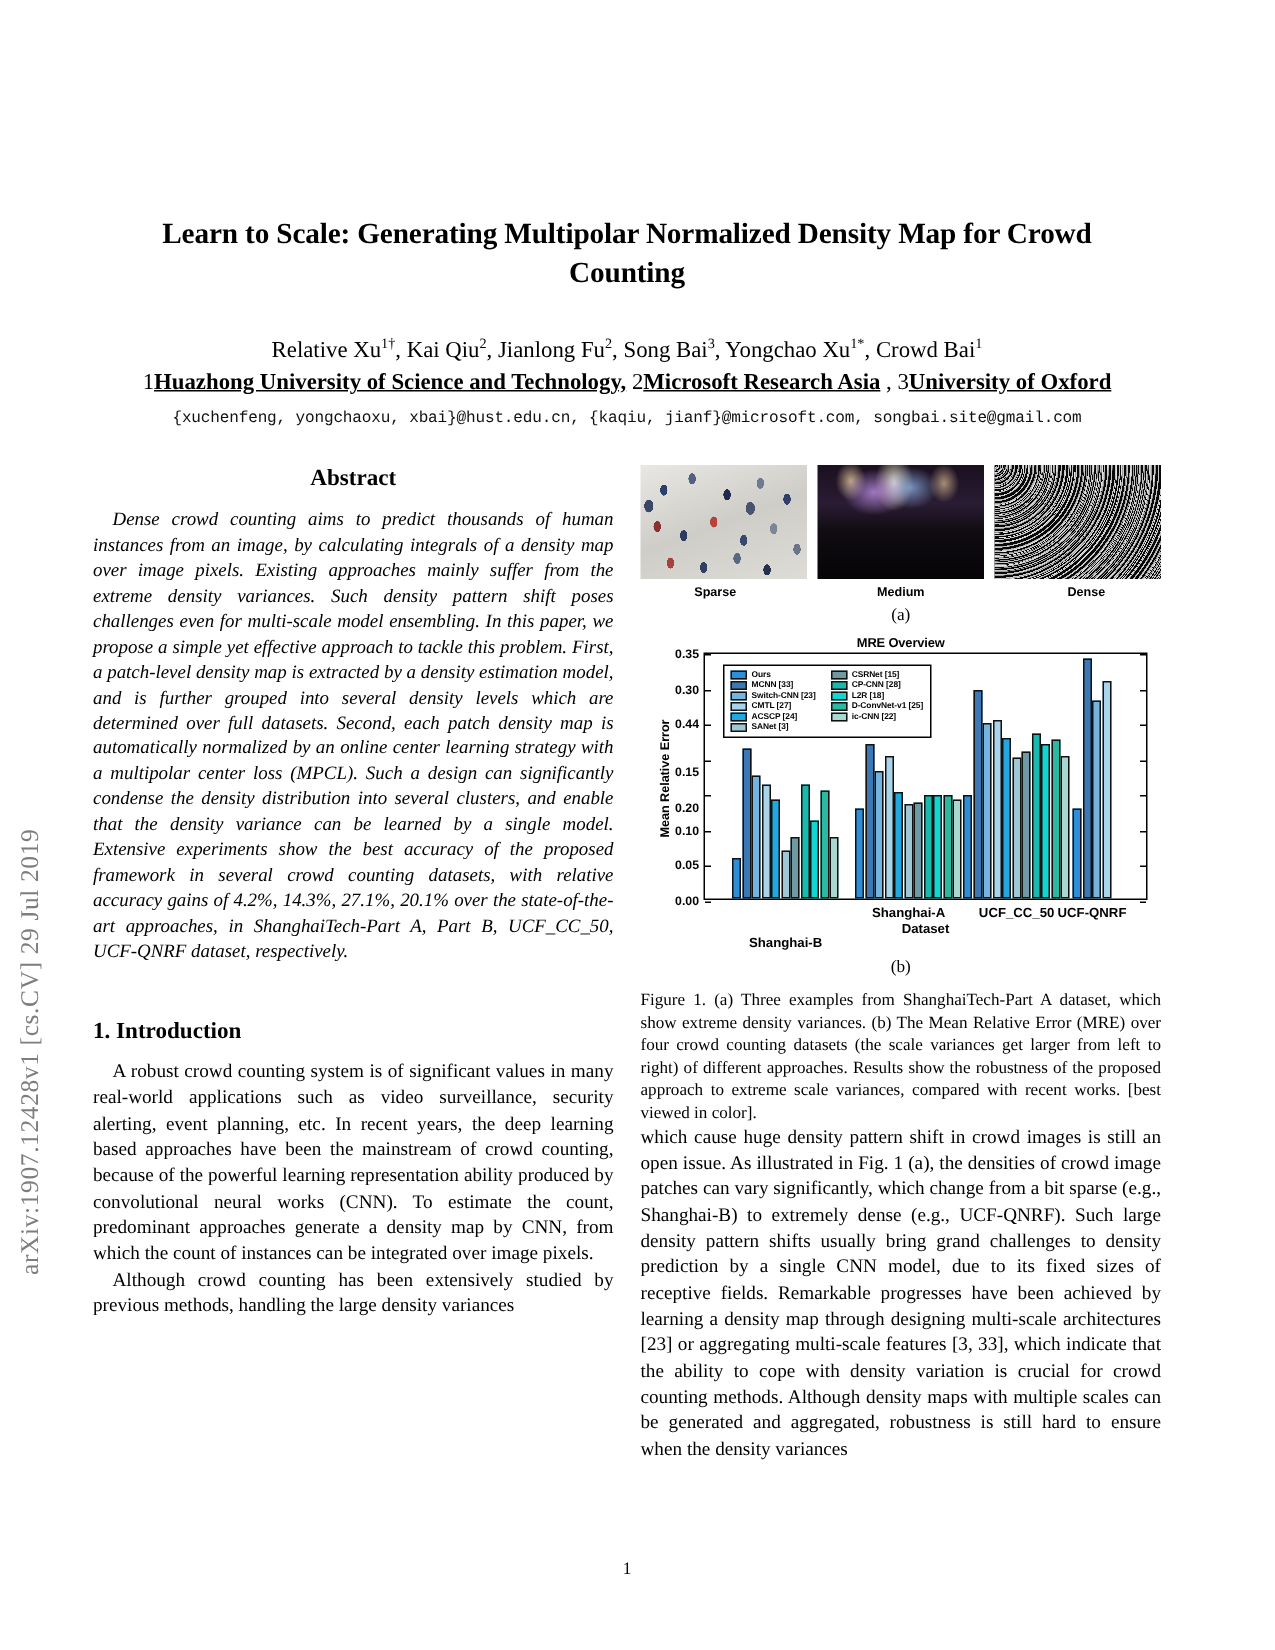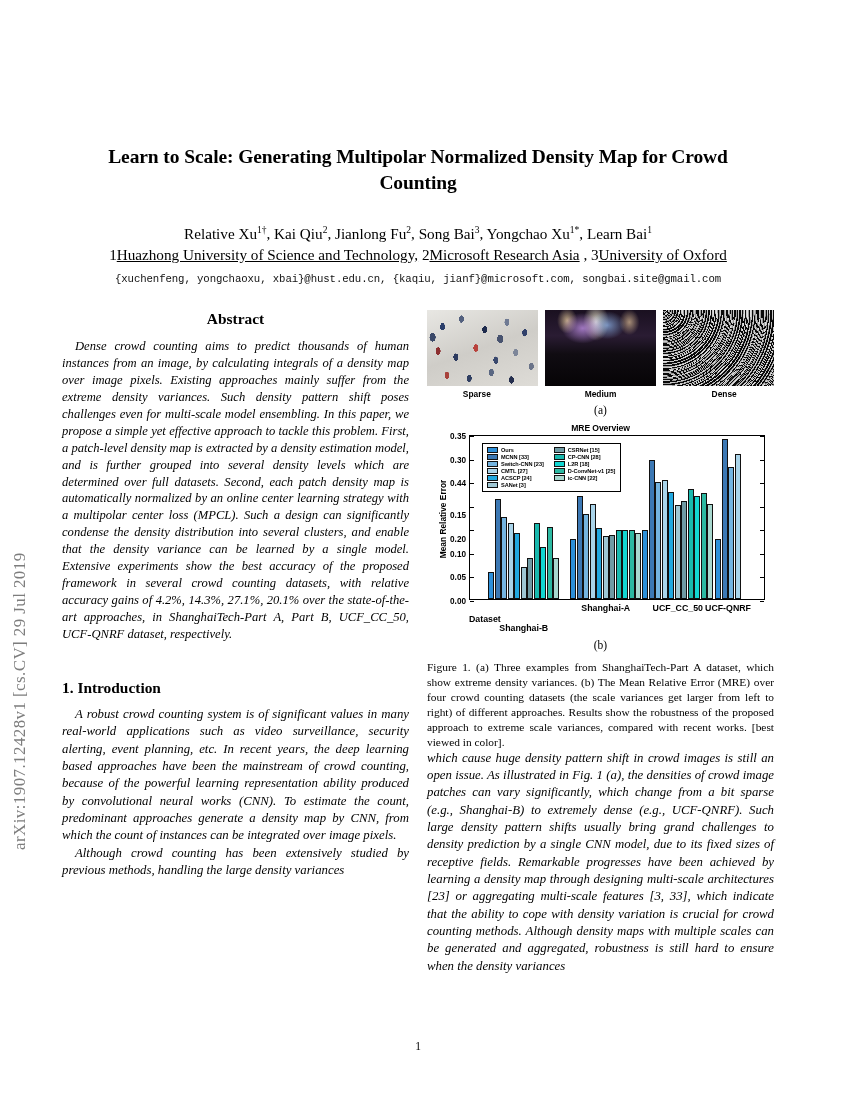--- a/index.html
+++ b/index.html
@@ -46,21 +46,21 @@
   }
 
   #authors {
     margin-top: 28px;
     text-align: center;
     font-size: 15.2px;
     line-height: 1.42;
   }
   #authors .sup { font-size: 9.5px; vertical-align: super; }
   #affil { text-align: center; font-size: 15.2px; margin-top: 1px; }
-  #affil .u { text-decoration: underline; }
+  #affil .u { text-decoration: underline; font-weight: bold; }
   #emails {
     text-align: center;
     font-family: "Liberation Mono", monospace;
     font-size: 10.7px;
     margin-top: 9px;
     letter-spacing: -0.1px;
     color: #111;
   }
 
   
@@ -93,21 +93,20 @@
     text-indent: 13px;
     hyphens: auto;
   }
   p.body {
     font-size: 12.8px;
     line-height: 1.355;
     text-align: justify;
     margin: 0;
     text-indent: 13px;
     hyphens: auto;
-    font-style: italic;
   }
   p.body.cont { text-indent: 0; }
   .spacer-intro { height: 36px; }
 
   
   .fig-a { width: 347px; }
   .imgs-row { display: flex; gap: 7px; }
   .crowd { width: 111px; height: 76px; position: relative; overflow: hidden; }
 
   .crowd.sparse {
@@ -203,21 +202,21 @@
   .xgroup {
     position: absolute; top: 100%;
     margin-top: 4px;
     transform: translateX(-50%);
     font-family: "Liberation Sans", sans-serif;
     font-size: 8.8px; font-weight: bold;
     white-space: nowrap;
   }
   .xlabel {
     position: absolute; left: 42px; width: 296px;
-    top: 192px; 
+    top: 192px; text-align: center;
     font-family: "Liberation Sans", sans-serif;
     font-size: 8.8px; font-weight: bold;
   }
   
   .legend {
     position: absolute;
     left: 12px; top: 7px;
     background: #fff;
     border: 1.1px solid #000;
     padding: 3px 5px 3px 4px;
@@ -256,21 +255,21 @@
 <div id="page">
 
   <div id="title">Learn to Scale: Generating Multipolar Normalized Density Map for Crowd Counting</div>
 
   <div id="authors">
     <span><span>Relative Xu</span><span class="sup">1†</span></span>,
     <span><span>Kai Qiu</span><span class="sup">2</span></span>,
     <span><span>Jianlong Fu</span><span class="sup">2</span></span>,
     <span><span>Song Bai</span><span class="sup">3</span></span>,
     <span><span>Yongchao Xu</span><span class="sup">1*</span></span>,
-    <span><span>Learn Bai</span><span class="sup">1</span></span>
+    <span><span>Crowd Bai</span><span class="sup">1</span></span>
   </div>
 
   <div id="affil">
     <span class="sup">1</span><span class="u">Huazhong University of Science and Technology,</span>
     <span class="sup">2</span><span class="u">Microsoft Research Asia</span> ,
     <span class="sup">3</span><span class="u">University of Oxford</span>
   </div>
 
   <div id="emails">{xuchenfeng, yongchaoxu, xbai}@hust.edu.cn, {kaqiu, jianf}@microsoft.com, songbai.site@gmail.com</div>
 

